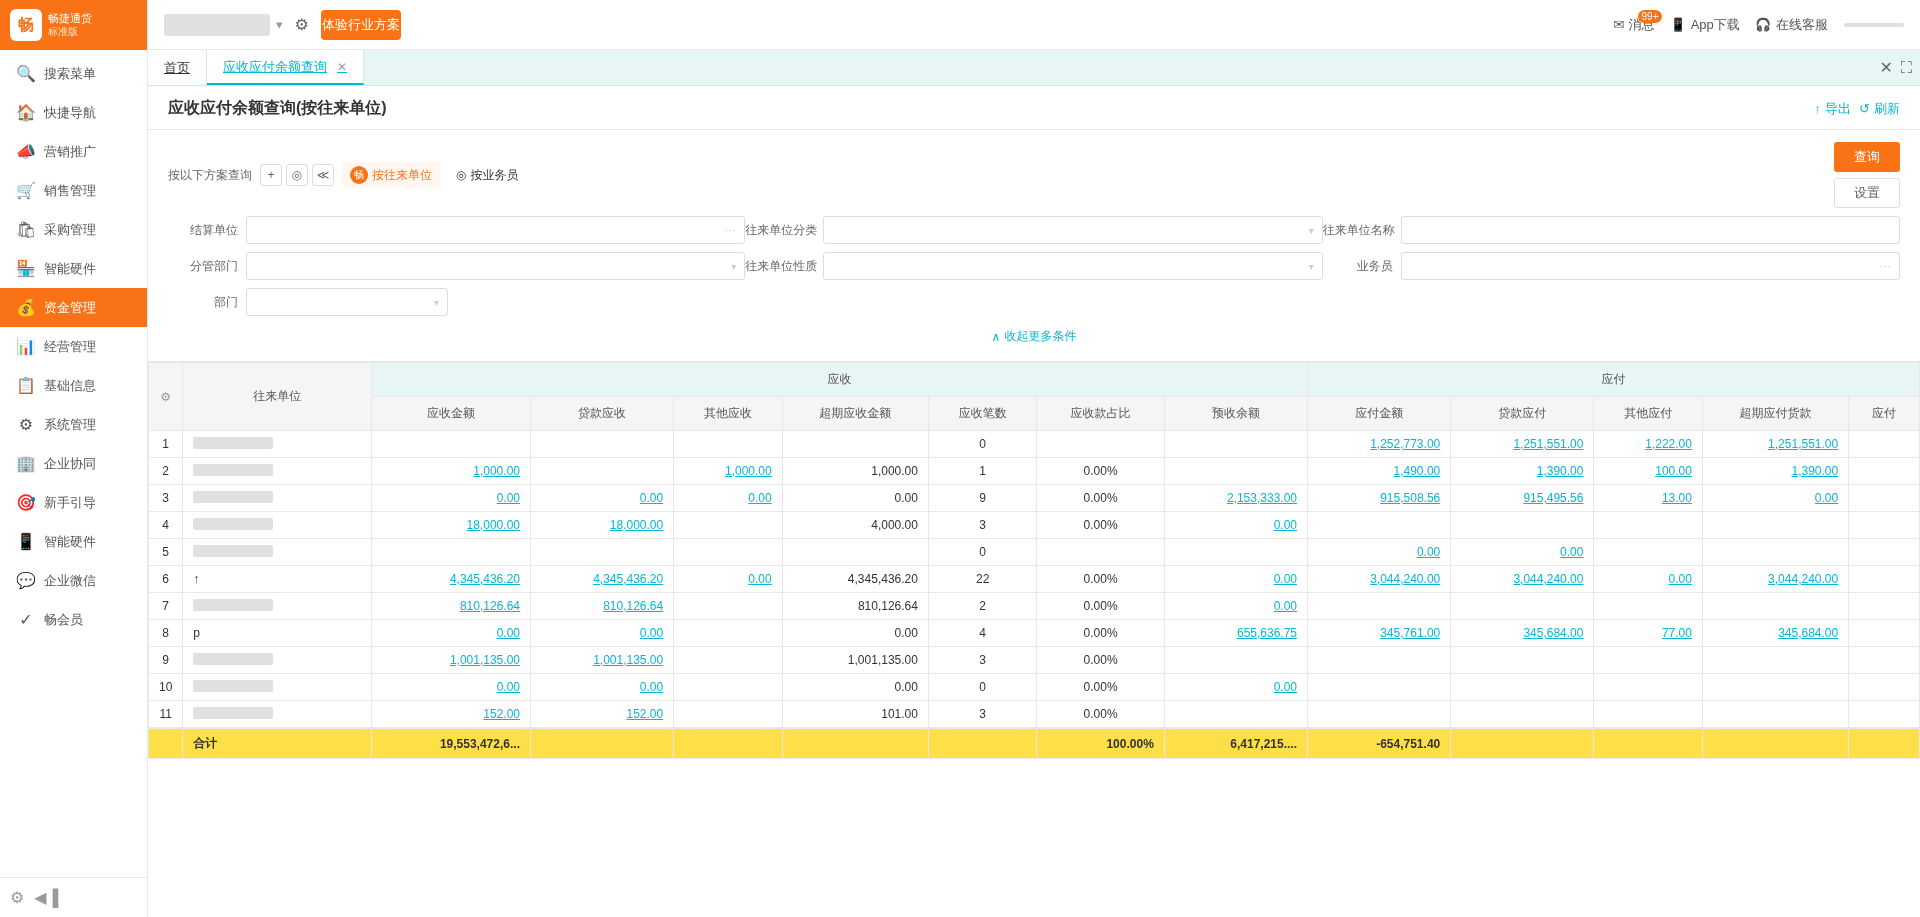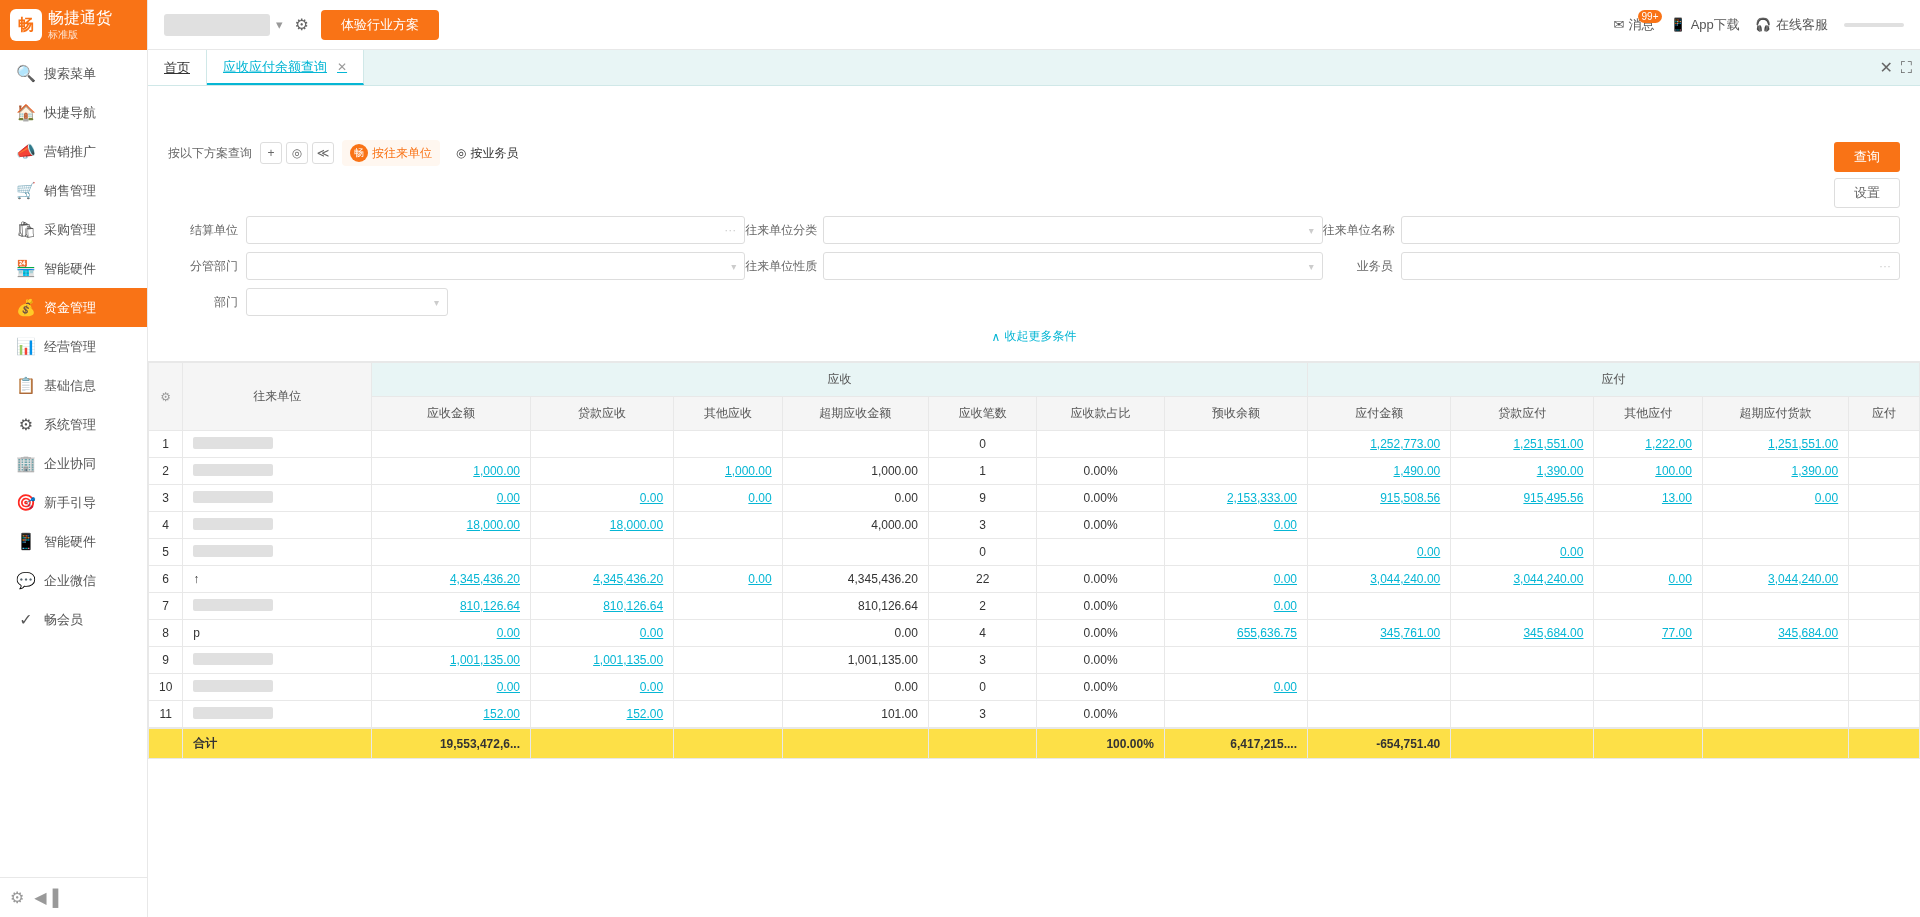--- a/index.html
+++ b/index.html
@@ -5,38 +5,38 @@
     * { box-sizing: border-box; margin: 0; padding: 0; }
     body { font-family: 'Microsoft YaHei', Arial, sans-serif; font-size: 12px; background: #f0f2f5; color: #333; overflow: hidden; height: 917px; }
 
     
     .app-container { display: flex; height: 917px; }
 
     
     .sidebar { width: 148px; background: #fff; display: flex; flex-direction: column; border-right: 1px solid #e8e8e8; flex-shrink: 0; }
     .sidebar-logo { height: 50px; background: #f97316; display: flex; align-items: center; padding: 8px 10px; gap: 6px; }
     .sidebar-logo-icon { width: 32px; height: 32px; background: #fff; border-radius: 6px; display: flex; align-items: center; justify-content: center; font-weight: bold; color: #f97316; font-size: 16px; }
-    .sidebar-logo-text { color: #fff; font-size: 16px; line-height: 1.3; }
+    .sidebar-logo-text { color: #fff; font-size: 11px; line-height: 1.3; }
     .sidebar-logo-badge { font-size: 10px; color: rgba(255,255,255,0.8); }
     .sidebar-nav { flex: 1; overflow-y: auto; padding: 4px 0; }
     .sidebar-item { display: flex; align-items: center; gap: 8px; padding: 10px 16px; cursor: pointer; color: #555; font-size: 13px; }
     .sidebar-item.active { background: #f97316; color: #fff; border-radius: 0; }
     .sidebar-item .si-icon { font-size: 16px; width: 20px; text-align: center; }
     .sidebar-footer { padding: 10px; display: flex; gap: 10px; border-top: 1px solid #e8e8e8; align-items: center; }
     .sidebar-footer-btn { cursor: pointer; color: #999; font-size: 16px; }
 
     
     .main-content { flex: 1; display: flex; flex-direction: column; overflow: hidden; }
 
     
     .topbar { height: 50px; background: #fff; border-bottom: 1px solid #e8e8e8; display: flex; align-items: center; padding: 0 16px; gap: 12px; }
     .topbar-breadcrumb { display: flex; align-items: center; gap: 6px; color: #666; font-size: 13px; }
     .topbar-dropdown { cursor: pointer; color: #999; }
     .topbar-gear { cursor: pointer; color: #666; font-size: 16px; }
-    .topbar-promo-btn { background: #f97316; color: #fff; border: none; padding: 6px 20px; border-radius: 4px; cursor: pointer; font-size: 13px; }
+    .topbar-promo-btn { background: #f97316; color: #fff; border: none; padding: 6px 1px; border-radius: 4px; cursor: pointer; font-size: 13px; }
     .topbar-right { margin-left: auto; display: flex; align-items: center; gap: 16px; color: #555; font-size: 13px; }
     .topbar-badge { position: relative; }
     .topbar-badge .badge { position: absolute; top: -6px; right: -8px; background: #f97316; color: #fff; font-size: 10px; border-radius: 8px; padding: 1px 4px; }
     .topbar-user { color: #666; font-size: 13px; }
     .topbar-item { display: flex; align-items: center; gap: 4px; cursor: pointer; }
 
     
     .tabbar { background: #e8f5f5; height: 36px; display: flex; align-items: stretch; border-bottom: 1px solid #d0e8e8; }
     .tab { display: flex; align-items: center; padding: 0 16px; cursor: pointer; color: #555; font-size: 13px; gap: 6px; border-right: 1px solid #d0e8e8; text-decoration: underline; }
     .tab.home { background: #fff; color: #333; font-weight: 500; }
@@ -216,39 +216,54 @@
         <span class="tab-close">✕</span>
       </div>
       <div class="tabbar-right">
         <span class="tabbar-icon">✕</span>
         <span class="tabbar-icon">⛶</span>
       </div>
     </div>
 
     <div class="page-content">
 
+      <div class="page-header">
+        <div class="page-title-row">
+          <h2 class="page-title">应收应付余额查询(按往来单位)</h2>
+          <div class="page-actions">
+            <div class="action-btn">
+              <span>↑</span>
+              <span>导出</span>
+            </div>
+            <div class="action-btn">
+              <span>↺</span>
+              <span>刷新</span>
+            </div>
+          </div>
+        </div>
+      </div>
 
       <div class="search-panel">
         <div class="search-row">
           <span class="search-label">按以下方案查询</span>
           <div class="search-methods">
             <div class="search-method-btn">+</div>
             <div class="search-method-btn">◎</div>
             <div class="search-method-btn">≪</div>
           </div>
           <div class="search-method-item active">
             <div class="search-method-icon">畅</div>
             <span>按往来单位</span>
           </div>
           <div class="search-method-item">
             <span>◎</span>
             <span>按业务员</span>
           </div>
 
-          <div style="margin-left:auto; display:flex; gap:6px; align-items:flex-start;margin-top:44px;">
+          <div style="margin-left:auto; display:flex; gap:6px; align-items:flex-start;">
             <div class="query-buttons">
               <button class="btn-query">查询</button>
               <button class="btn-setting">设置</button>
             </div>
           </div>
         </div>
 
         <div class="filter-rows">
 
           <div class="filter-row">

